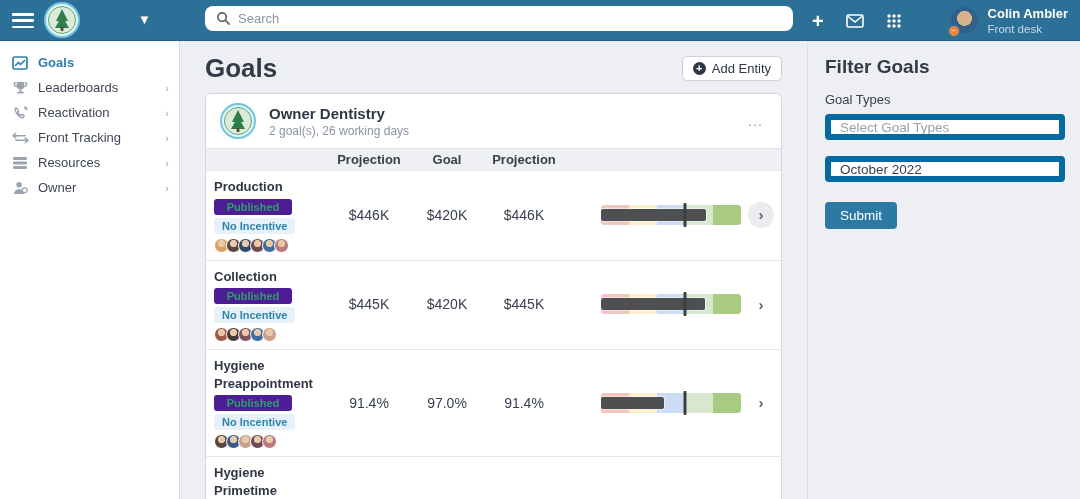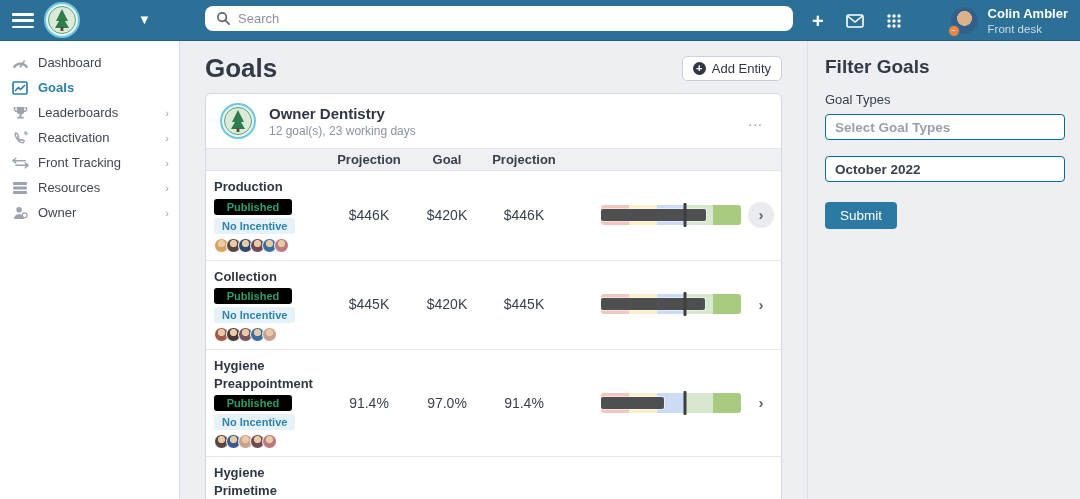--- a/index.html
+++ b/index.html
@@ -56,38 +56,38 @@
   .thead .c-name { width:120px; }
   .c-perf { width:86px; text-align:center; }
   .c-goal { width:70px; text-align:center; }
   .c-proj { width:84px; text-align:center; }
 
   .goal-row { display:flex; align-items:center; padding:6px 0 7px 8px; border-bottom:1px solid #e6e9ec; }
   .goal-row:last-child { border-bottom:none; }
   .name-block { width:112px; align-self:flex-start; padding-top:1px; }
   .row-title { font-size:13px; font-weight:bold; color:#2f3744; line-height:1.35; }
   .badge { display:block; width:max-content; min-width:78px; text-align:center; font-size:11px; font-weight:bold; padding:2px 8px; border-radius:3px; margin-top:3px; }
-  .badge.published { color:#2f9e68; background:#000000; }
+  .badge.published { color:#2f9e68; background:#4c1d95; }
   .badge.incentive { color:#2e84ad; background:#e6f2f8; }
   .avatar-strip { display:flex; margin-top:4px; }
   .avatar-dot { width:15px; height:15px; border-radius:50%; border:1px solid #fff; margin-right:-3px; display:inline-block; }
   .cell { font-size:14px; color:#39414e; }
   .bar { position:relative; width:140px; height:20px; margin-left:35px; }
   .bar-track { position:absolute; inset:0; display:flex; border-radius:3px; overflow:hidden; }
   .bar-track i { flex:1; }
   .bar-fill { position:absolute; left:0; top:4px; height:12px; background:#4d4f51; border-radius:2px; box-shadow:0 0 0 1px rgba(255,255,255,.45); }
   .bar-tick { position:absolute; top:-2px; width:3px; height:24px; background:#3c3e40; transform:translateX(-50%); border-radius:1px; }
   .row-chev { flex:1; display:flex; align-items:center; justify-content:center; }
   .chev-btn { width:26px; height:26px; border-radius:50%; display:flex; align-items:center; justify-content:center; color:#5d6673; font-size:15px; font-weight:bold; cursor:pointer; }
   .chev-btn.circled { background:#e9ebee; }
 
   
   .filter-title { font-size:19px; font-weight:bold; color:#333a46; margin-bottom:14px; }
   .f-label { font-size:13px; font-weight:normal; color:#39404d; margin-bottom:7px; }
-  .f-input { width:240px; height:26px; background:#fff; border:1px solid #0369a1; border-radius:4px; padding:0 9px; font-size:13.5px; font-family:inherit; color:#39404d; outline:none; display:block;font-weight:bold; }
+  .f-input { width:240px; height:26px; background:#fff; border:6px solid #0369a1; border-radius:4px; padding:0 9px; font-size:13.5px; font-family:inherit; color:#39404d; outline:none; display:block; }
   .f-input::placeholder { color:#98a1ab; }
   .f-group { margin-bottom:16px; }
   .submit-btn { background:#2c7aa4; color:#fff; border:none; border-radius:4px; padding:6px 15px; font-size:13.5px; font-family:inherit; cursor:pointer; margin-top:4px; }
 </style>
 </head>
 <body>
 
 <div class="navbar">
   <div class="hamburger">
       <span></span>
@@ -140,29 +140,20 @@
       <span class="mini-badge">−</span>
     </div>
     <div>
       <div class="nav-username">Colin Ambler</div>
       <div class="nav-userrole">Front desk</div>
     </div>
   </div>
 </div>
 
 <div class="sidebar">
-  <div class="side-item">
-    <span class="s-ico">
-      <svg width="17" height="14" viewBox="0 0 18 14">
-          <path d="M2 12 A8 8 0 0 1 16 12" fill="none" stroke="#9aa3af" stroke-width="2.6"></path>
-          <line x1="9" y1="11" x2="13" y2="5" stroke="#9aa3af" stroke-width="1.8" stroke-linecap="round"></line>
-        </svg>
-    </span>
-    <span>Dashboard</span>
-  </div>
   <div class="side-item active">
     <span class="s-ico">
       <svg width="16" height="14" viewBox="0 0 16 14">
           <rect x="1" y="1" width="14" height="12" rx="1.5" fill="none" stroke="#2c7fa8" stroke-width="1.7"></rect>
           <polyline points="3.5,9.5 6.5,6.5 8.5,8.5 12.5,4.5" fill="none" stroke="#2c7fa8" stroke-width="1.7" stroke-linecap="round" stroke-linejoin="round"></polyline>
         </svg>
     </span>
     <span>Goals</span>
   </div>
   <div class="side-item">
@@ -236,21 +227,21 @@
     <div class="card">
       <div class="entity-head">
         <svg class="entity-logo" viewBox="0 0 36 36">
           <circle cx="18" cy="18" r="17" fill="#eaf4ee" stroke="#6ec6e0" stroke-width="2"></circle>
           <circle cx="18" cy="18" r="13.5" fill="#dcead9" stroke="#58a97c" stroke-width="1"></circle>
           <path d="M18 7 L24 19 L21 19 L25 26 L11 26 L15 19 L12 19 Z" fill="#2f7d4f"></path>
           <rect x="16.6" y="25" width="2.8" height="4" fill="#5a4632"></rect>
         </svg>
         <div>
           <div class="entity-name">Owner Dentistry</div>
-          <div class="entity-sub">12 goal(s), 23 working days</div>
+          <div class="entity-sub">2 goal(s), 26 working days</div>
         </div>
         <div class="entity-more">...</div>
       </div>
 
       <div class="thead">
         <div class="c-name"></div>
         <div class="c-perf">Projection</div>
         <div class="c-goal">Goal</div>
         <div class="c-proj">Projection</div>
       </div>

